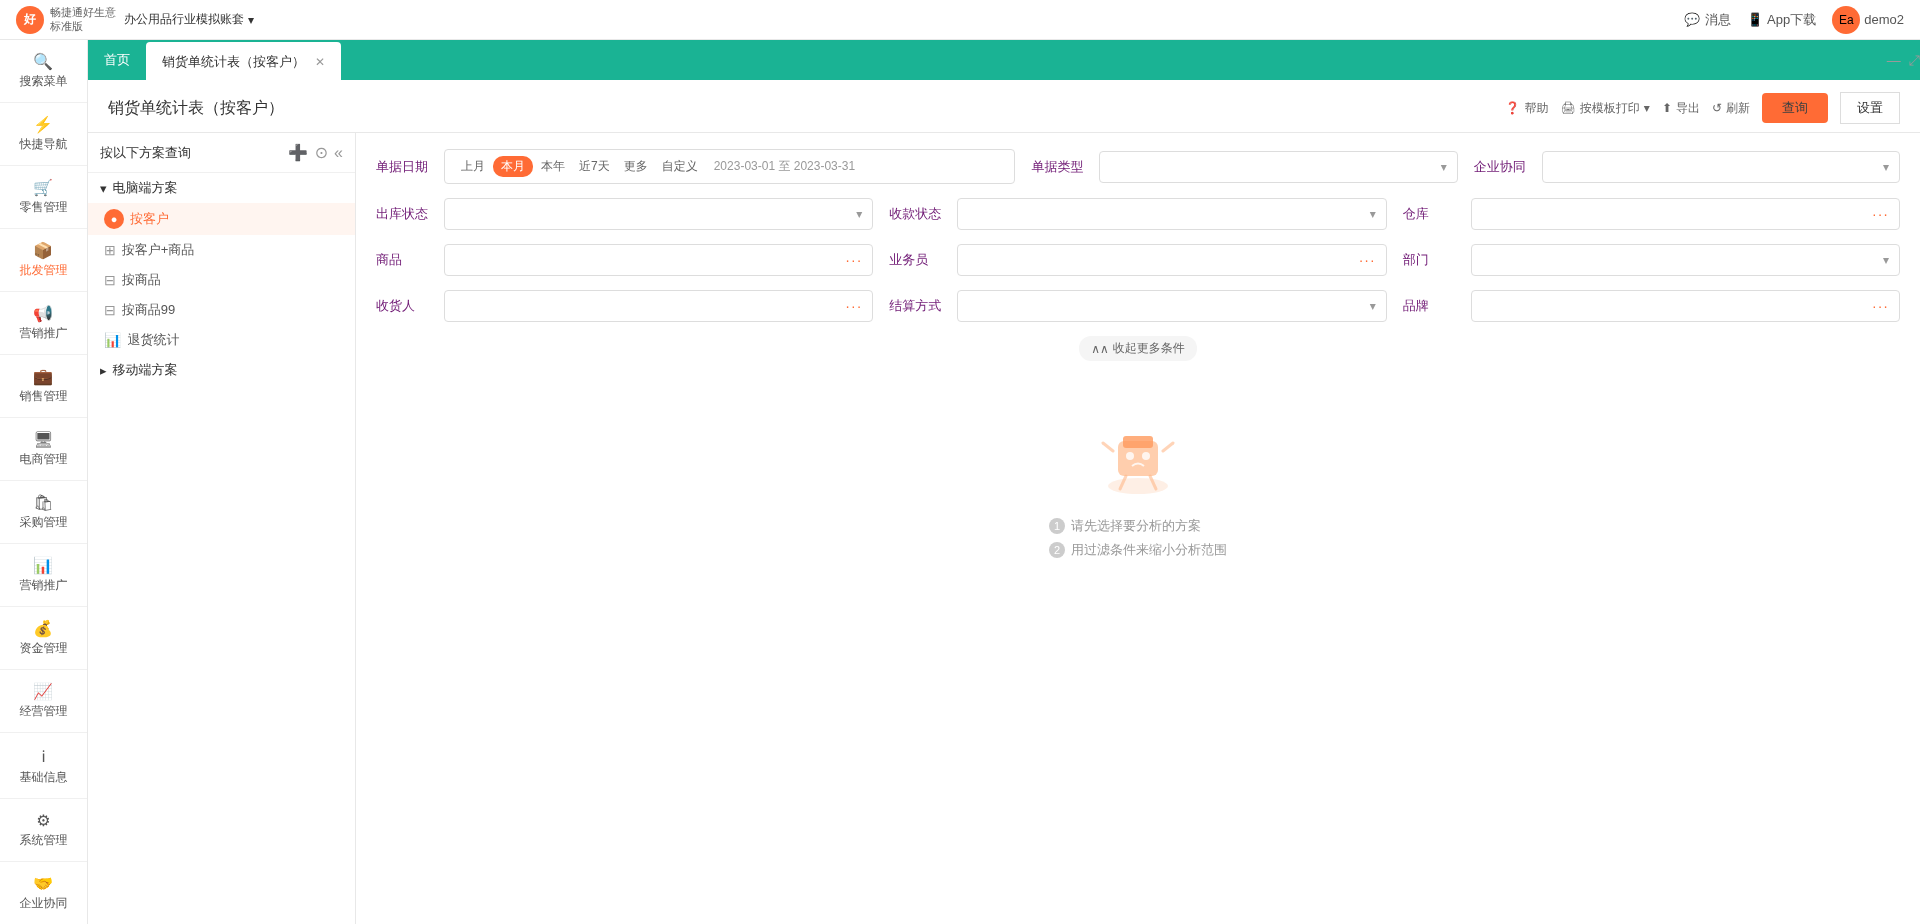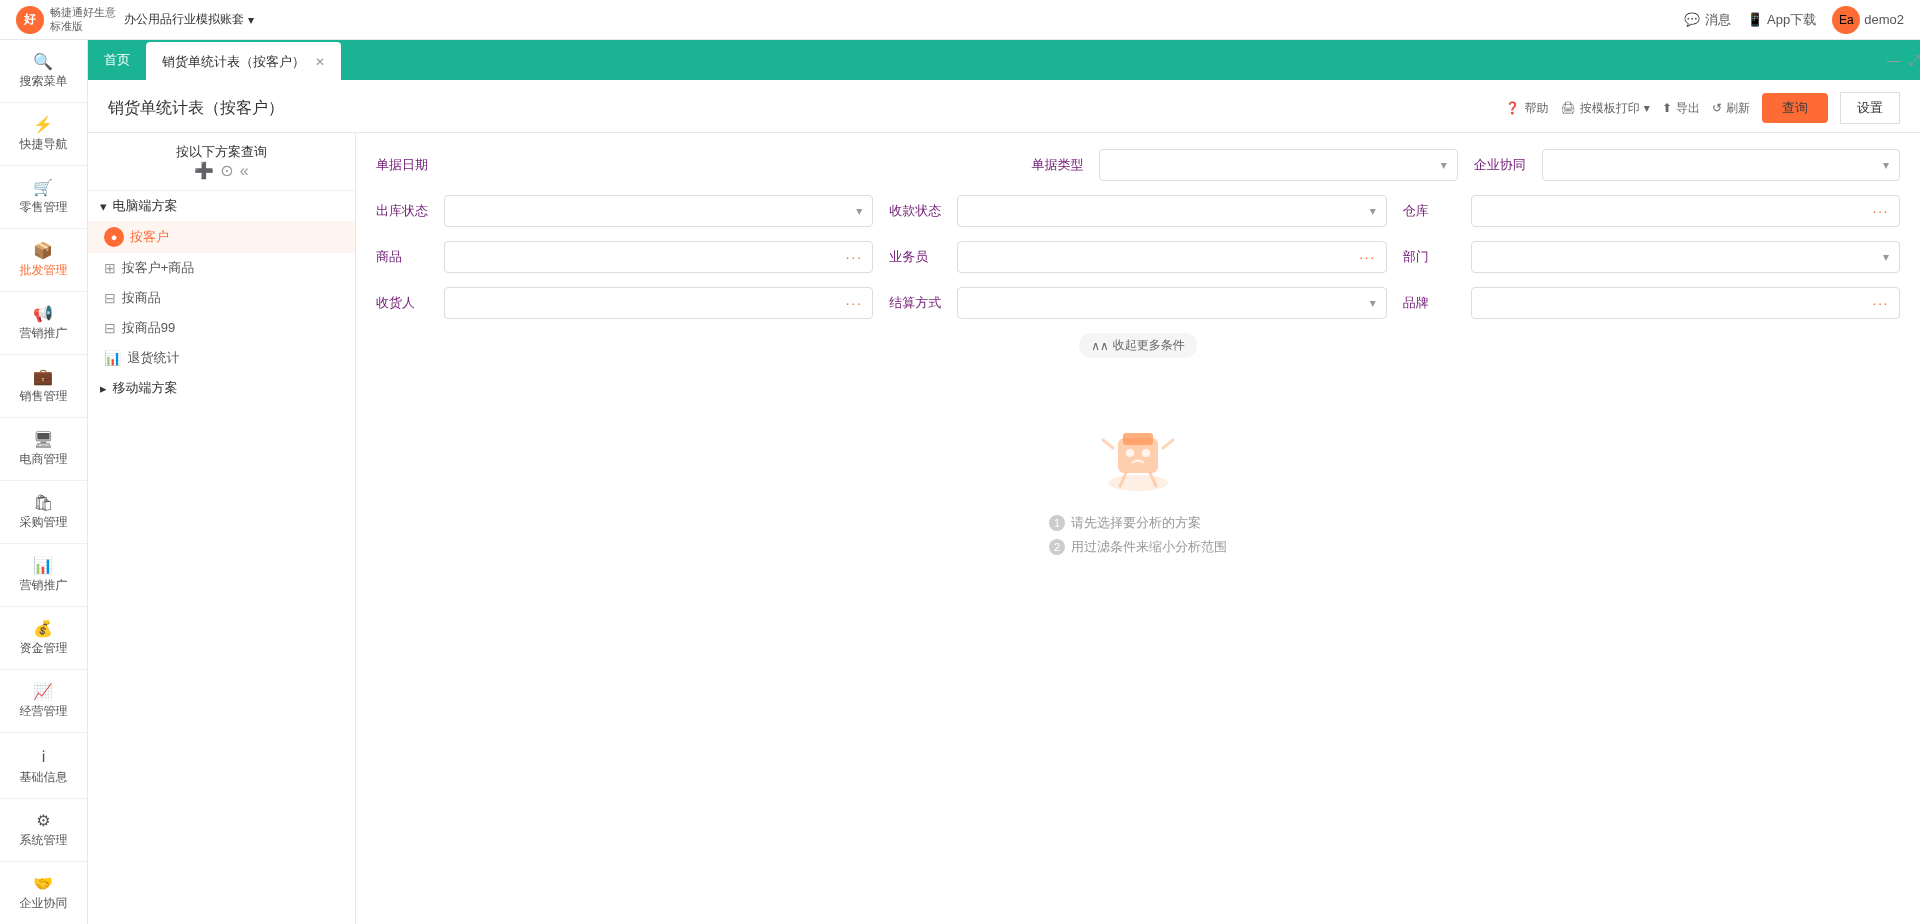--- a/index.html
+++ b/index.html
@@ -39,21 +39,21 @@
     .page-actions { display: flex; align-items: center; gap: 12px; }
     .action-btn { display: flex; align-items: center; gap: 4px; cursor: pointer; font-size: 12px; color: #666; }
     .query-btn { background: #ff6b35; color: #404040; border: none; padding: 6px 20px; border-radius: 4px; cursor: pointer; font-size: 13px; }
     .settings-btn { background: #fff; color: #333; border: 1px solid #ddd; padding: 6px 16px; border-radius: 0; cursor: pointer; font-size: 13px; }
 
     
     .main-content { flex: 1; display: flex; overflow: hidden; background: #f0f0f0; }
 
     
     .scheme-panel { width: 268px; background: #fff; border-right: 1px solid #e8e8e8; flex-shrink: 0; overflow-y: auto; }
-    .scheme-panel-header { padding: 10px 12px; display: flex; align-items: center; justify-content: space-between; border-bottom: 1px solid #f0f0f0; flex-direction: column; }
+    .scheme-panel-header { padding: 10px 12px; display: flex; align-items: center; justify-content: space-between; border-bottom: 1px solid #f0f0f0; }
     .scheme-panel-title { font-size: 13px; color: #333; font-weight: 500; }
     .scheme-panel-actions { display: flex; align-items: center; gap: 6px; }
     .tree-item { padding: 6px 12px 6px 16px; cursor: pointer; font-size: 13px; color: #555; display: flex; align-items: center; gap: 6px; }
     .tree-item.active { color: #ff6b35; background: #fff5f0; }
     .tree-group { }
     .tree-group-header { padding: 6px 12px; cursor: pointer; font-size: 13px; color: #333; display: flex; align-items: center; gap: 6px; font-weight: 500; }
     .tree-icon { font-size: 14px; color: #999; }
     .tree-active-icon { width: 20px; height: 20px; background: #ff6b35; border-radius: 50%; display: flex; align-items: center; justify-content: center; color: white; font-size: 11px; }
 
     
@@ -275,20 +275,31 @@
               <span>移动端方案</span>
             </div>
           </div>
         </div>
 
         <div class="filter-panel">
 
           <div class="filter-row">
             <div class="filter-item" style="flex:1.5">
               <span class="filter-label">单据日期</span>
+              <div class="filter-input">
+                <div class="date-tabs">
+                  <span class="date-tab">上月</span>
+                  <span class="date-tab active">本月</span>
+                  <span class="date-tab">本年</span>
+                  <span class="date-tab">近7天</span>
+                  <span class="date-tab">更多</span>
+                  <span class="date-tab">自定义</span>
+                  <span class="date-range-text">2023-03-01 至 2023-03-31</span>
+                </div>
+              </div>
             </div>
             <div class="filter-item">
               <span class="filter-label">单据类型</span>
               <div class="filter-select">
                 <span></span>
                 <span class="select-arrow">▾</span>
               </div>
             </div>
             <div class="filter-item">
               <span class="filter-label">企业协同</span>

